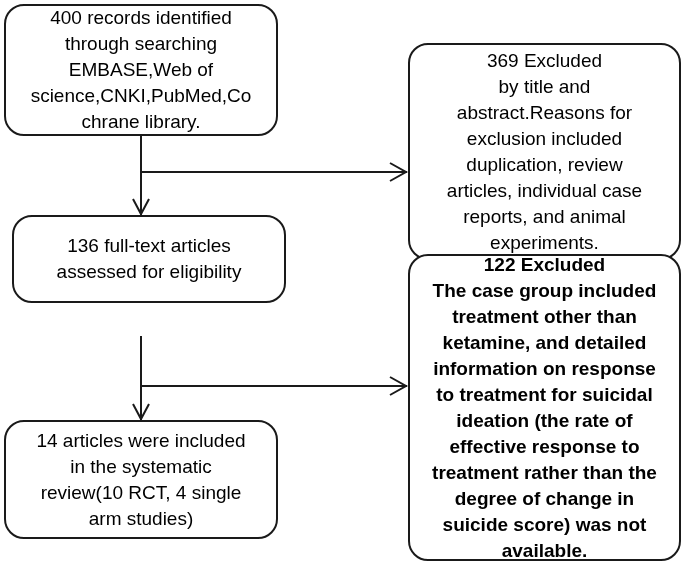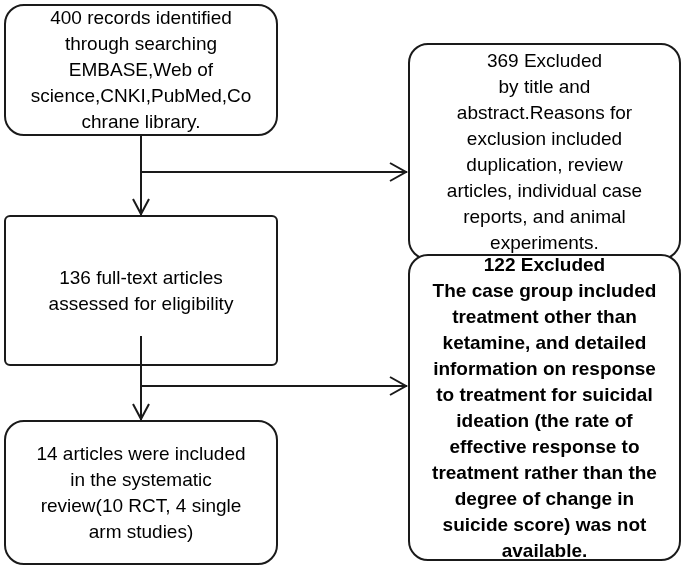--- a/index.html
+++ b/index.html
@@ -33,22 +33,22 @@
     white-space: pre-line;
   }
   .flow-box .box-text {
     display: block;
     width: 100%;
     text-align: center;
     white-space: pre-line;
   }
   
   #box-identified  { left: 4px;  top: 4px;   width: 274px; height: 132px; }
-  #box-fulltext    { left: 4px;  top: 215px; width: 274px; height: 151px; border-radius: 6px; }
-  #box-included    { left: 4px;  top: 420px; width: 274px; height: 145px;
+  #box-fulltext    { left: 12px;  top: 215px; width: 274px; height: 88px; }
+  #box-included    { left: 4px;  top: 420px; width: 274px; height: 119px;
                      }
   
   #box-excluded-1  { left: 408px; top: 14px;  width: 273px; height: 217px; margin-top: 29px; }
   #box-excluded-2  { left: 408px; top: 254px; width: 273px; height: 307px; font-weight: bold; }
 
   
   .conn {
     position: absolute;
     background: #1a1a1a;
   }

